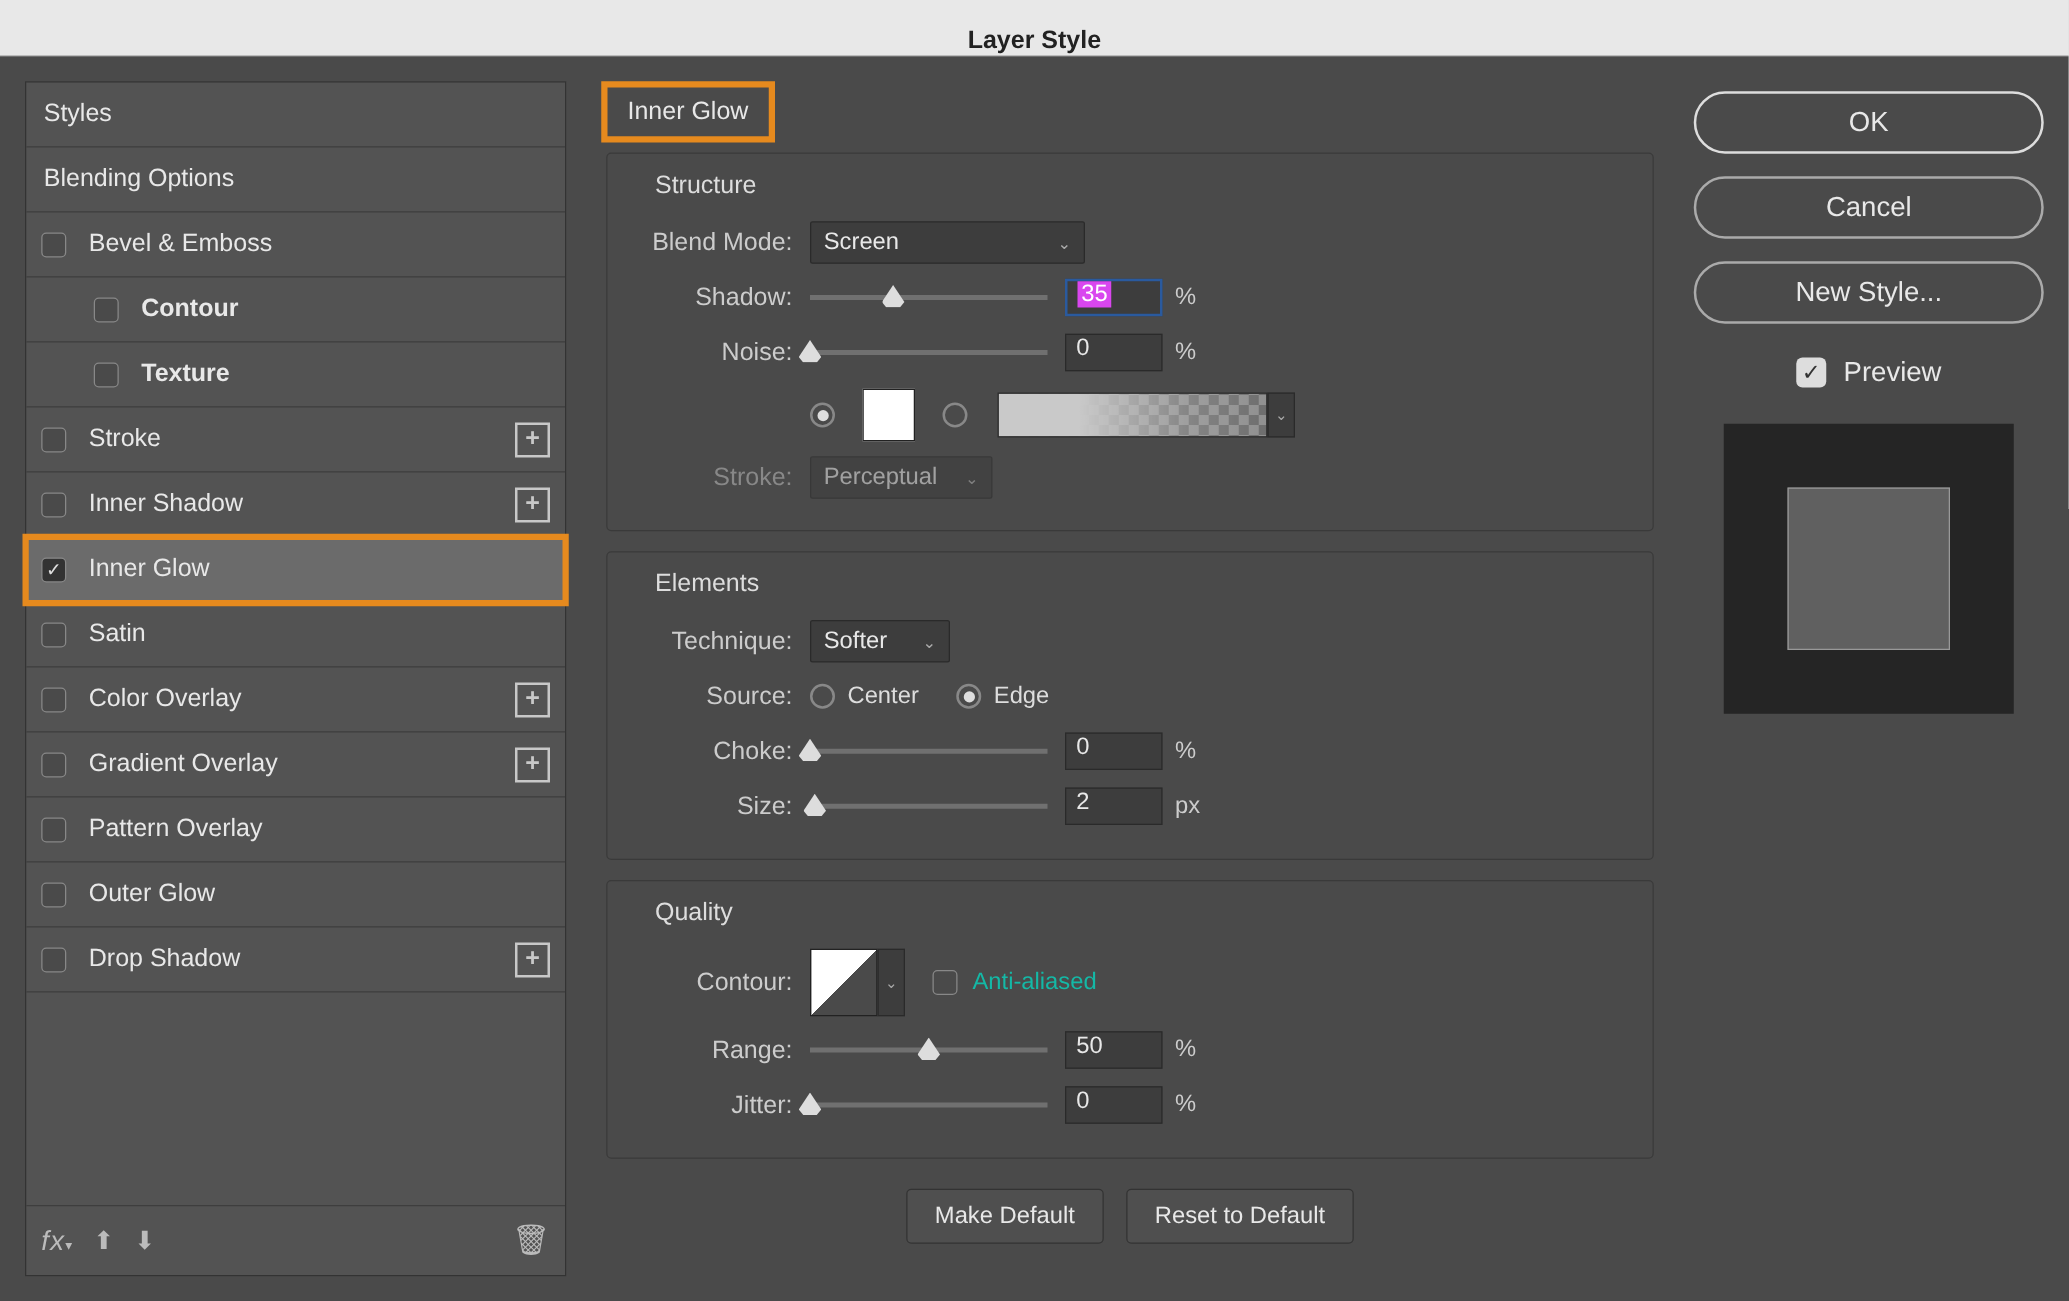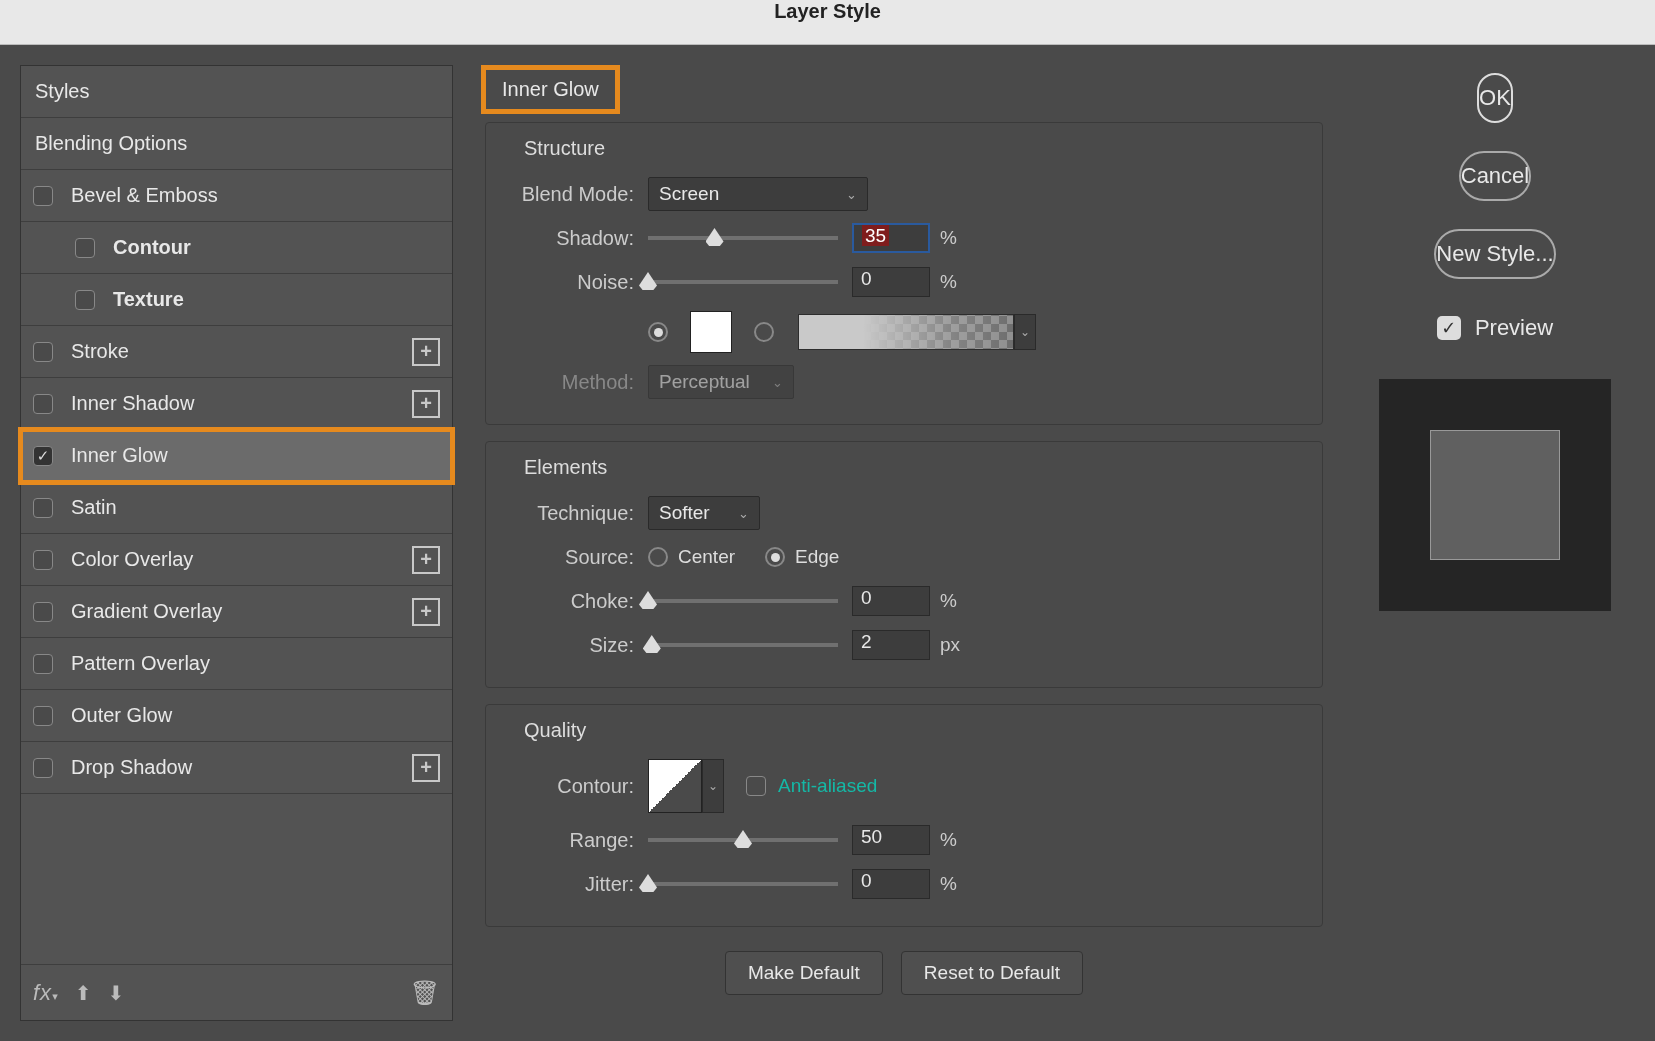--- a/index.html
+++ b/index.html
@@ -1,19 +1,19 @@
 <!DOCTYPE html>
 <html><head>
 <meta charset="utf-8">
 <style>
 * { box-sizing: border-box; margin: 0; padding: 0; font-family: -apple-system, "Helvetica Neue", Arial, sans-serif; }
 body { background: #f0f0f0; width: 1655px; height: 1041px; overflow: hidden; }
 
 .window { width: 1655px; height: 1041px; background: #f0f0f0; display: flex; flex-direction: column; }
-.titlebar { height: 45px; display: flex; align-items: flex-start; justify-content: center; background: #e8e8e8; border-bottom: 1px solid #bbb; }
+.titlebar { height: 45px; display: flex; align-items: flex-end; justify-content: center; background: #e8e8e8; border-bottom: 1px solid #bbb; }
 .titlebar-title { font-size: 20px; font-weight: 600; color: #222; }
 
 .content { flex: 1; background: #4a4a4a; display: flex; padding: 20px; gap: 16px; }
 
 
 .sidebar { width: 433px; background: #535353; border: 1px solid #333; display: flex; flex-direction: column; }
 .sb-item { display: flex; align-items: center; height: 52px; padding: 0 12px; color: #e8e8e8; font-size: 20px; border-bottom: 1px solid #3e3e3e; cursor: pointer; }
 .sb-item.header { font-weight: 400; padding-left: 14px; }
 .sb-item.sub { padding-left: 54px; font-weight: bold; }
 .sb-item.selected { background: #6b6b6b; }
@@ -40,39 +40,39 @@
 .row-label.dim { color: #888; }
 
 .dropdown { background: #3d3d3d; border: 1px solid #2a2a2a; color: #e8e8e8; height: 34px; display: flex; align-items: center; padding: 0 10px; font-size: 19px; border-radius: 2px; position: relative; }
 .dropdown .caret { margin-left: auto; font-size: 13px; color: #aaa; }
 
 .slider-track { height: 4px; background: #707070; position: relative; flex: 1; max-width: 190px; margin-right: 14px; }
 .slider-thumb { position: absolute; top: -8px; width: 18px; height: 18px; background: #ddd; clip-path: polygon(50% 0, 100% 75%, 80% 100%, 20% 100%, 0 75%); transform: translateX(-50%); }
 
 .num-input { width: 78px; height: 30px; background: #3d3d3d; border: 1px solid #2a2a2a; color: #e8e8e8; padding: 0 8px; font-size: 19px; }
 .num-input.active { background: #3d3d3d; border: 2px solid #2a5a9e; color: #fff; }
-.num-input.active .selected-text { background: #7f1d1d; color: #fff; padding: 0 3px; }
+.num-input.active .selected-text { background: #d946ef; color: #fff; padding: 0 3px; }
 .unit { color: #ccc; font-size: 19px; margin-left: 10px; }
 
 .radio { width: 20px; height: 20px; border-radius: 50%; border: 2px solid #888; margin-right: 10px; display: flex; align-items: center; justify-content: center; }
 .radio.on::after { content: ""; width: 9px; height: 9px; border-radius: 50%; background: #ddd; }
 
 .color-swatch { width: 42px; height: 42px; background: #fff; border: 1px solid #222; margin-left: 12px; margin-right: 22px; }
 .gradient-bar { flex: 1; max-width: 216px; height: 36px; border: 1px solid #222; background: linear-gradient(to right, #fff 0%, #fff 30%, rgba(255,255,255,0.3) 70%, rgba(255,255,255,0.05) 100%), repeating-conic-gradient(#aaa 0 25%, #777 0 50%) 0/16px 16px; opacity: 0.7; }
 .grad-caret { width: 22px; height: 36px; background: #3d3d3d; border: 1px solid #2a2a2a; display: flex; align-items: center; justify-content: center; color: #aaa; font-size: 12px; }
 
 .contour-box { width: 54px; height: 54px; border: 1px solid #222; background: linear-gradient(135deg, #fff 0 50%, #4a4a4a 50% 100%); }
 .contour-caret { width: 22px; height: 54px; background: #3d3d3d; border: 1px solid #2a2a2a; display: flex; align-items: center; justify-content: center; color: #aaa; font-size: 12px; }
 .small-chk { width: 20px; height: 20px; border: 1px solid #888; border-radius: 4px; margin: 0 12px 0 22px; }
 
 .btn-row { display: flex; gap: 18px; justify-content: center; margin-top: 8px; }
 .ps-btn { background: #4f4f4f; border: 1px solid #333; color: #e8e8e8; font-size: 19px; padding: 10px 22px; border-radius: 4px; cursor: pointer; }
 
 
-.rightcol { width: 280px; display: flex; flex-direction: column; gap: 28px; padding-top: 8px; align-items: center; }
+.rightcol { width: 280px; display: flex; flex-direction: column; gap: 18px; padding-top: 8px; }
 .pill-btn { border: 2px solid #aaa; border-radius: 30px; height: 50px; display: flex; align-items: center; justify-content: center; color: #e8e8e8; font-size: 22px; cursor: pointer; }
 .pill-btn.primary { border-color: #ddd; }
 .preview-row { display: flex; align-items: center; justify-content: center; gap: 14px; margin-top: 8px; }
 .preview-chk { width: 24px; height: 24px; border-radius: 5px; background: #ddd; display: flex; align-items: center; justify-content: center; color: #333; font-size: 18px; }
 .preview-chk::after { content: "✓"; }
 .preview-label { color: #e8e8e8; font-size: 22px; }
 .preview-box { width: 232px; height: 232px; background: #252525; margin: 10px auto 0; display: flex; align-items: center; justify-content: center; }
 .preview-inner { width: 130px; height: 130px; background: #606060; border: 1px solid #999; }
 </style>
 </head>
@@ -187,21 +187,21 @@
         <div class="row" style="height:56px">
           <div class="row-label"></div>
           <span class="radio on"></span>
           <div class="color-swatch"></div>
           <span class="radio"></span>
           <div style="width:14px"></div>
           <div class="gradient-bar"></div>
           <div class="grad-caret">⌄</div>
         </div>
         <div class="row">
-          <div class="row-label dim">Method:</div>
+          <div class="row-label dim">Stroke:</div>
           <div class="dropdown" style="width:146px;opacity:0.55">
             <span>Perceptual</span>
             <span class="caret">⌄</span>
           </div>
         </div>
       </div>
 
       <div class="fieldset">
         <div class="fieldset-title">Elements</div>
         <div class="row">

